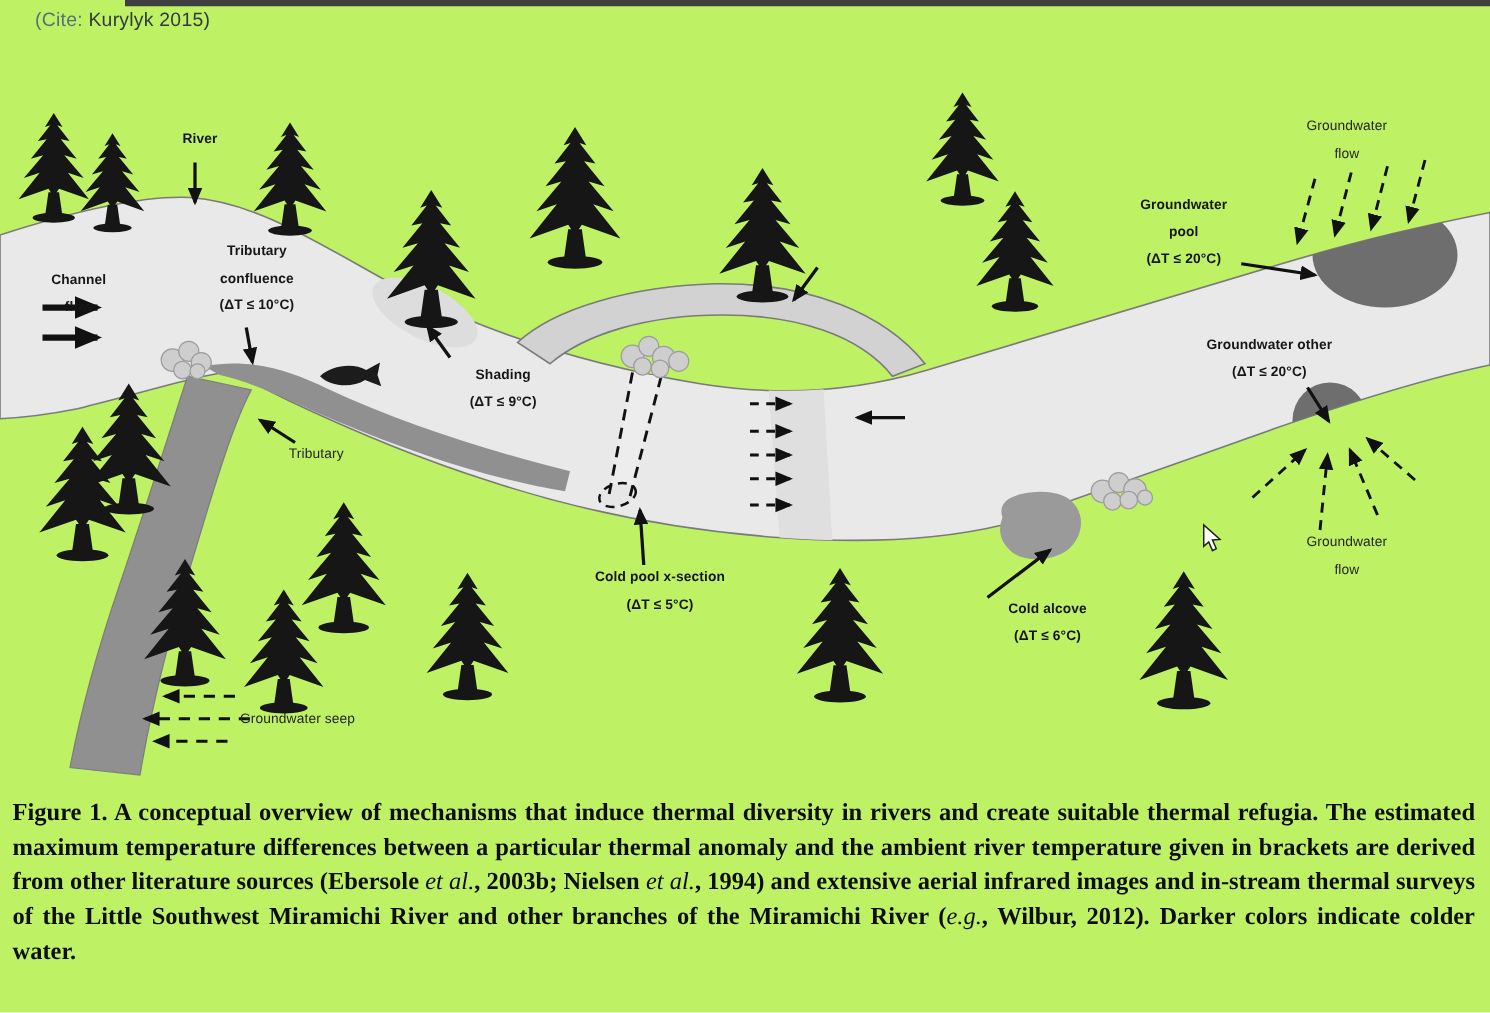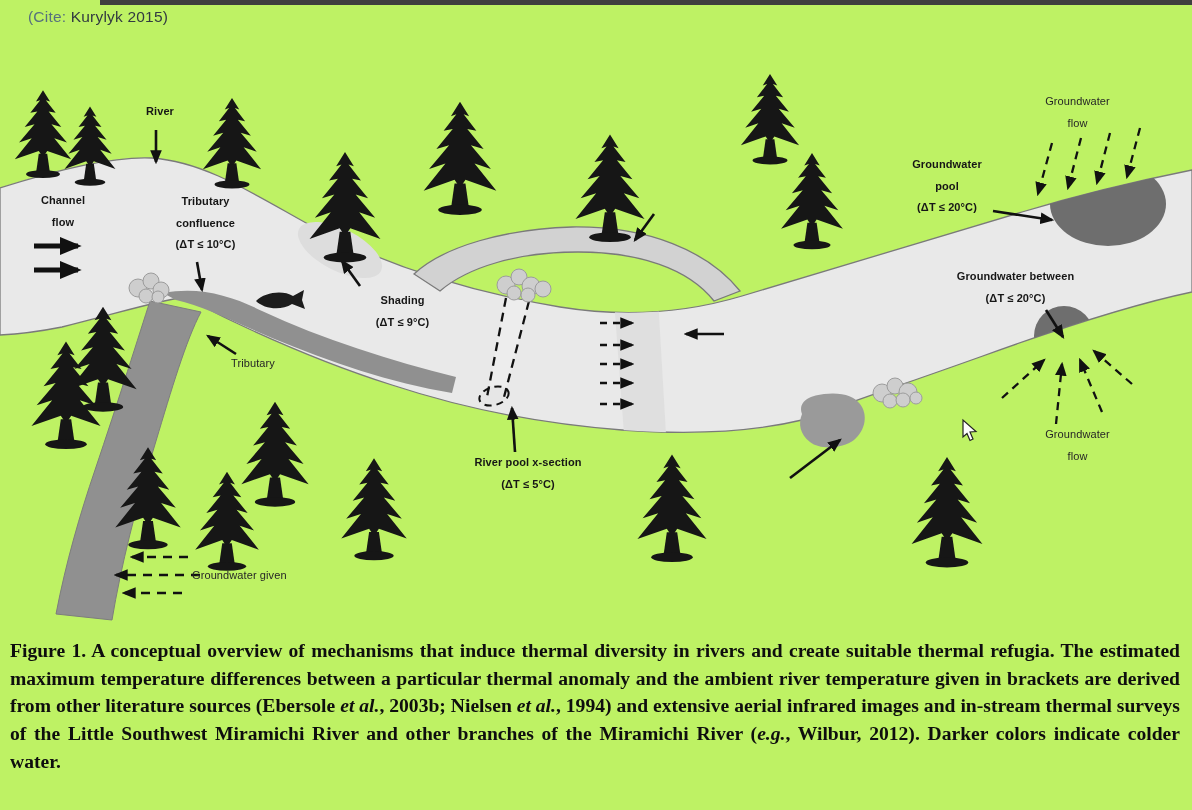--- a/index.html
+++ b/index.html
@@ -9,21 +9,21 @@
   .citation{position:absolute;left:28px;top:8px;font-size:15.5px;letter-spacing:.2px;}
   .citation .pre{color:#56707e;}
   .citation .txt{color:#323a41;}
   .scene{position:absolute;left:0;top:0;width:1192px;height:632px;}
   .lbl{position:absolute;font-weight:bold;font-size:11px;line-height:21.5px;
        text-align:center;color:#161616;letter-spacing:.1px;white-space:nowrap;}
   .lbl.reg{font-weight:400;color:#262626;}
   .caption{position:absolute;left:10px;top:637px;width:1170px;
            font-family:"Liberation Serif",serif;font-weight:bold;font-size:19.6px;
            line-height:1.41;color:#0e0e0e;text-align:justify;}
-  .caption i{font-weight:bold;}
+  .caption i{font-weight:normal;}
 </style>
 </head>
 <body>
 
 <div class="page">
 
   <div class="top-edge-bar"></div>
 
   <div class="citation"><span class="pre">(Cite: </span><span class="txt">Kurylyk 2015)</span></div>
 
@@ -170,21 +170,21 @@
       <use href="#pine" x="908" y="448" width="78" height="128"></use>
     </g>
 
     <path d="M963,420 L963,437 L967,433.5 L970,440.5 L973,439 L970,432 L976,431.5 Z" fill="#fdfdfd" stroke="#222" stroke-width="1.2"></path>
   </svg>
 
   <div class="lbl" style="left:125px;top:101px;width:70px">
     <div>River</div>
   </div>
 
-  <div class="lbl" style="left:8px;top:190px;width:110px">
+  <div class="lbl" style="left:8px;top:214px;width:110px">
     <div>Channel</div>
     <div>flow</div>
   </div>
 
   <div class="lbl" style="left:128px;top:191px;width:155px">
     <div>Tributary</div>
     <div>confluence</div>
     <div>(ΔT ≤ 10°C)</div>
   </div>
 
@@ -192,46 +192,50 @@
     <div>Shading</div>
     <div>(ΔT ≤ 9°C)</div>
   </div>
 
   <div class="lbl reg" style="left:198px;top:353px;width:110px">
     <div>Tributary</div>
   </div>
 
 
   <div class="lbl" style="left:423px;top:452px;width:210px">
-    <div>River pool x-section</div>
+    <div>Cold pool x-section</div>
     <div>(ΔT ≤ 5°C)</div>
   </div>
 
 
+  <div class="lbl" style="left:763px;top:477px;width:150px">
+    <div>Cold alcove</div>
+    <div>(ΔT ≤ 6°C)</div>
+  </div>
 
   <div class="lbl" style="left:868px;top:154px;width:158px">
     <div>Groundwater</div>
     <div>pool</div>
     <div>(ΔT ≤ 20°C)</div>
   </div>
 
   <div class="lbl" style="left:903px;top:266px;width:225px">
-    <div>Groundwater between</div>
+    <div>Groundwater other</div>
     <div>(ΔT ≤ 20°C)</div>
   </div>
 
   <div class="lbl reg" style="left:1010px;top:91px;width:135px">
     <div>Groundwater</div>
     <div>flow</div>
   </div>
 
   <div class="lbl reg" style="left:1010px;top:424px;width:135px">
     <div>Groundwater</div>
     <div>flow</div>
   </div>
 
   <div class="lbl reg" style="left:192px;top:565px;width:170px;text-align:left">
-    <div>Groundwater given</div>
+    <div>Groundwater seep</div>
   </div>
 
   <div class="caption"><span>Figure 1. A conceptual overview of mechanisms that induce thermal diversity in rivers and create suitable thermal refugia. The estimated maximum temperature differences between a particular thermal anomaly and the ambient river temperature given in brackets are derived from other literature sources (Ebersole </span><i>et al.</i><span>, 2003b; Nielsen </span><i>et al.</i><span>, 1994) and extensive aerial infrared images and in-stream thermal surveys of the Little Southwest Miramichi River and other branches of the Miramichi River (</span><i>e.g.</i><span>, Wilbur, 2012). Darker colors indicate colder water.</span></div>
 
 </div>
 
 </body></html>

